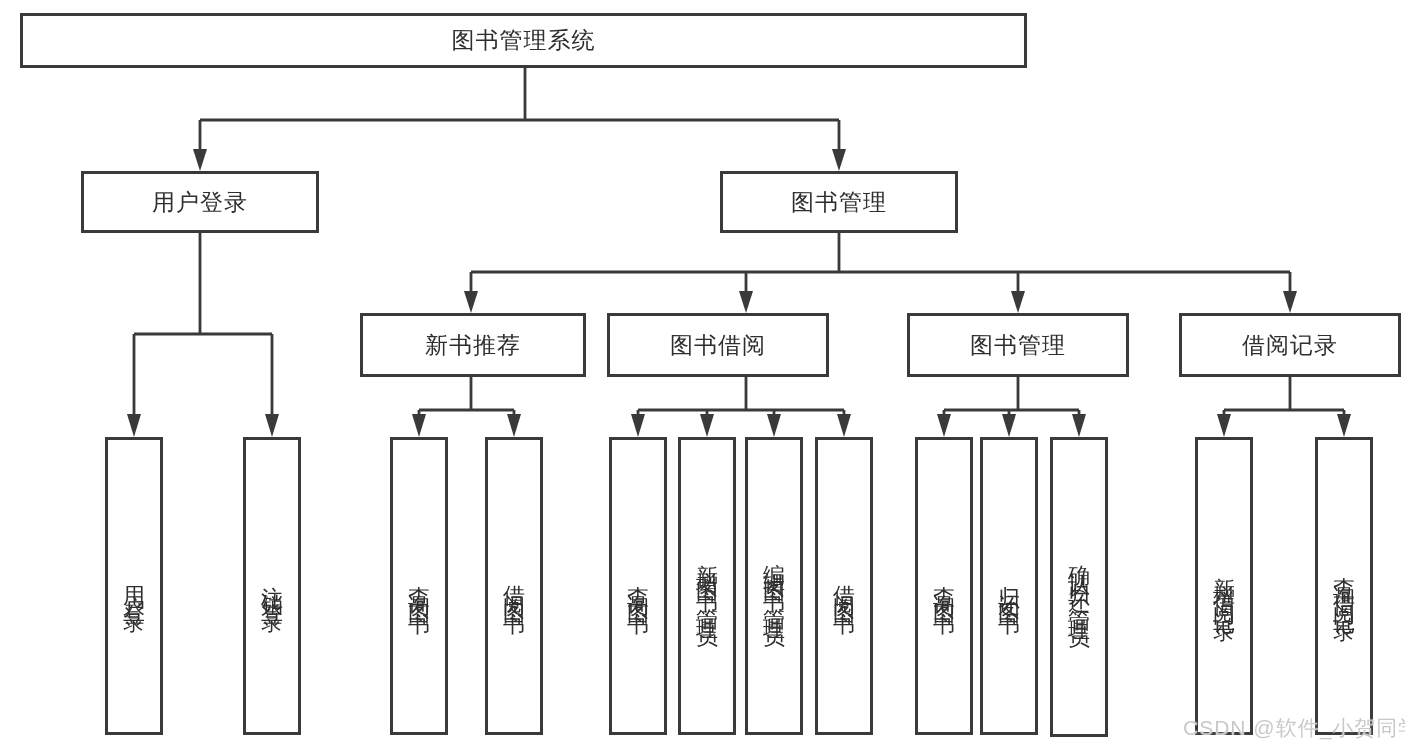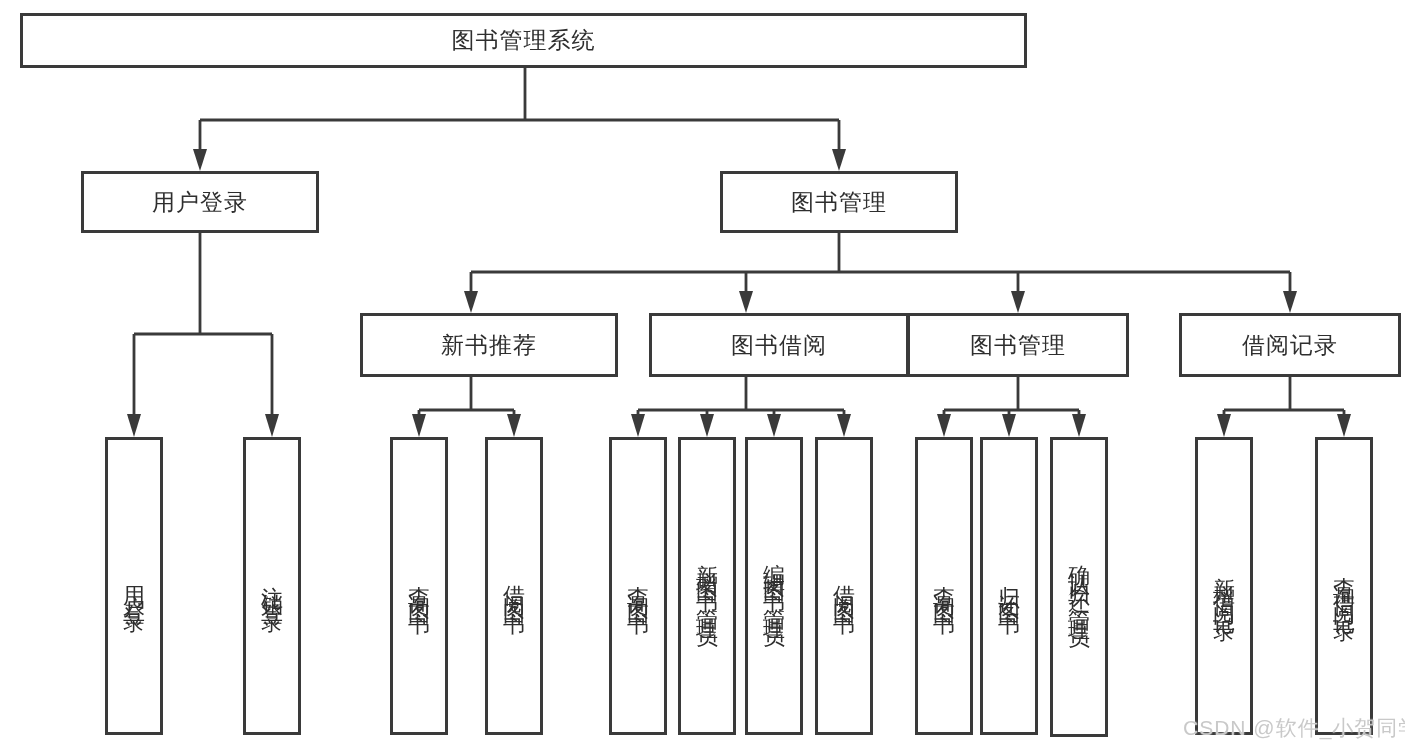--- a/index.html
+++ b/index.html
@@ -106,24 +106,24 @@
     <span class="hlabel">图书管理系统</span>
   </div>
 
   <div class="box" style="left:81px; top:171px; width:238px; height:62px">
     <span class="hlabel">用户登录</span>
   </div>
   <div class="box" style="left:720px; top:171px; width:238px; height:62px">
     <span class="hlabel">图书管理</span>
   </div>
 
-  <div class="box" style="left:360px; top:313px; width:258px; height:64px">
+  <div class="box" style="left:360px; top:313px; width:226px; height:64px">
     <span class="hlabel">新书推荐</span>
   </div>
-  <div class="box" style="left:649px; top:313px; width:260px; height:64px">
+  <div class="box" style="left:607px; top:313px; width:222px; height:64px">
     <span class="hlabel">图书借阅</span>
   </div>
   <div class="box" style="left:907px; top:313px; width:222px; height:64px">
     <span class="hlabel">图书管理</span>
   </div>
   <div class="box" style="left:1179px; top:313px; width:222px; height:64px">
     <span class="hlabel">借阅记录</span>
   </div>
 
   <div class="box vbox" style="left:105px; top:437px; width:58px; height:298px">

